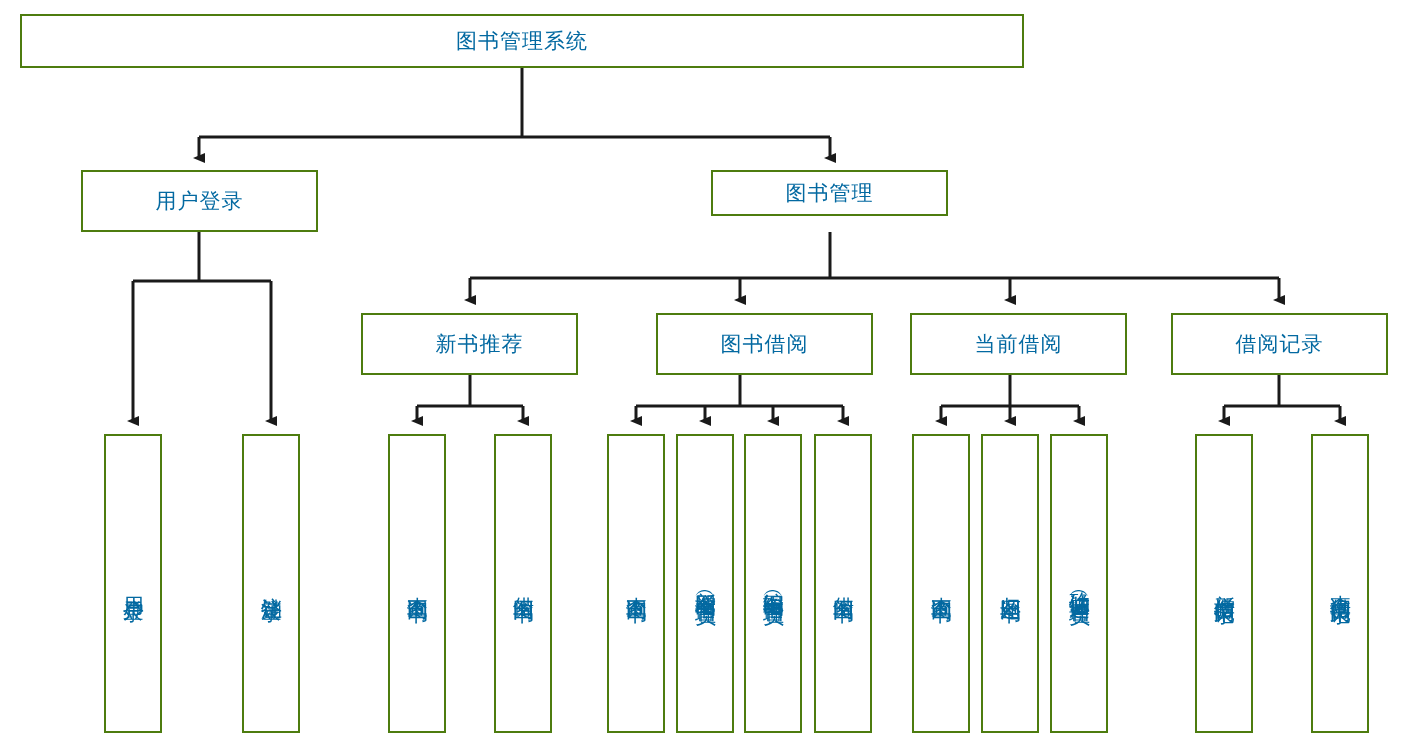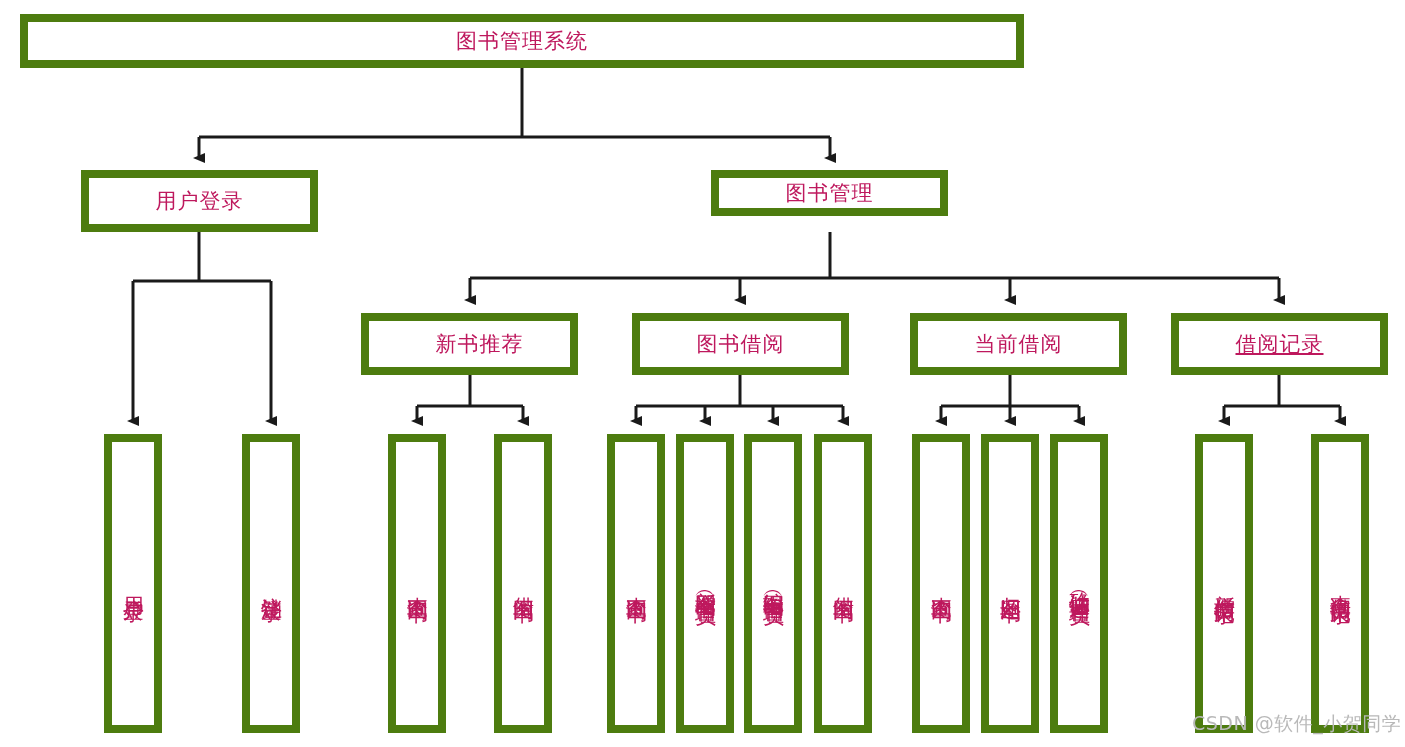--- a/index.html
+++ b/index.html
@@ -20,26 +20,26 @@
   #edges {
     position: absolute;
     left: 0;
     top: 0;
     width: 1405px;
     height: 747px;
   }
   .node {
     position: absolute;
     box-sizing: border-box;
-    border: 8px solid #4d7c0f;
+    border: 2px solid #4d7c0f;
     background: #ffffff;
     display: flex;
     align-items: center;
     justify-content: center;
-    color: #be185d;
+    color: #0369a1;
   }
   .node.horiz {
     font-size: 21px;
     letter-spacing: 1px;
   }
   .node.vert {
     writing-mode: vertical-rl;
     text-orientation: upright;
     font-size: 21px;
     line-height: 1.18;
@@ -122,27 +122,27 @@
   <div class="node horiz" style="left:81px; top:170px; width:237px; height:62px;">
     <span>用户登录</span>
   </div>
   <div class="node horiz" style="left:711px; top:170px; width:237px; height:46px;">
     <span>图书管理</span>
   </div>
 
   <div class="node horiz" style="left:361px; top:313px; width:217px; height:62px;padding-left:20px;">
     <span>新书推荐</span>
   </div>
-  <div class="node horiz" style="left:632px; top:313px; width:217px; height:62px;">
+  <div class="node horiz" style="left:656px; top:313px; width:217px; height:62px;">
     <span>图书借阅</span>
   </div>
   <div class="node horiz" style="left:902px; top:313px; width:217px; height:62px;margin-left:8px;">
     <span>当前借阅</span>
   </div>
-  <div class="node horiz" style="left:1171px; top:313px; width:217px; height:62px;text-decoration:underline;">
+  <div class="node horiz" style="left:1171px; top:313px; width:217px; height:62px;">
     <span>借阅记录</span>
   </div>
 
   <div class="node vert" style="left:104px; top:434px; width:58px; height:299px;">
     <span class="vtext">用户登录</span>
   </div>
   <div class="node vert" style="left:242px; top:434px; width:58px; height:299px;">
     <span class="vtext">注销登录</span>
   </div>
 
@@ -176,15 +176,14 @@
     <span class="vtext">确认归还（管理员）</span>
   </div>
 
   <div class="node vert" style="left:1195px; top:434px; width:58px; height:299px;">
     <span class="vtext">新增借阅记录</span>
   </div>
   <div class="node vert" style="left:1311px; top:434px; width:58px; height:299px;">
     <span class="vtext">查询借阅记录</span>
   </div>
 
-  <div class="watermark" style="left:1192px; top:711px;">CSDN @软件_小贺同学</div>
 
 </div>
 
 </body></html>

